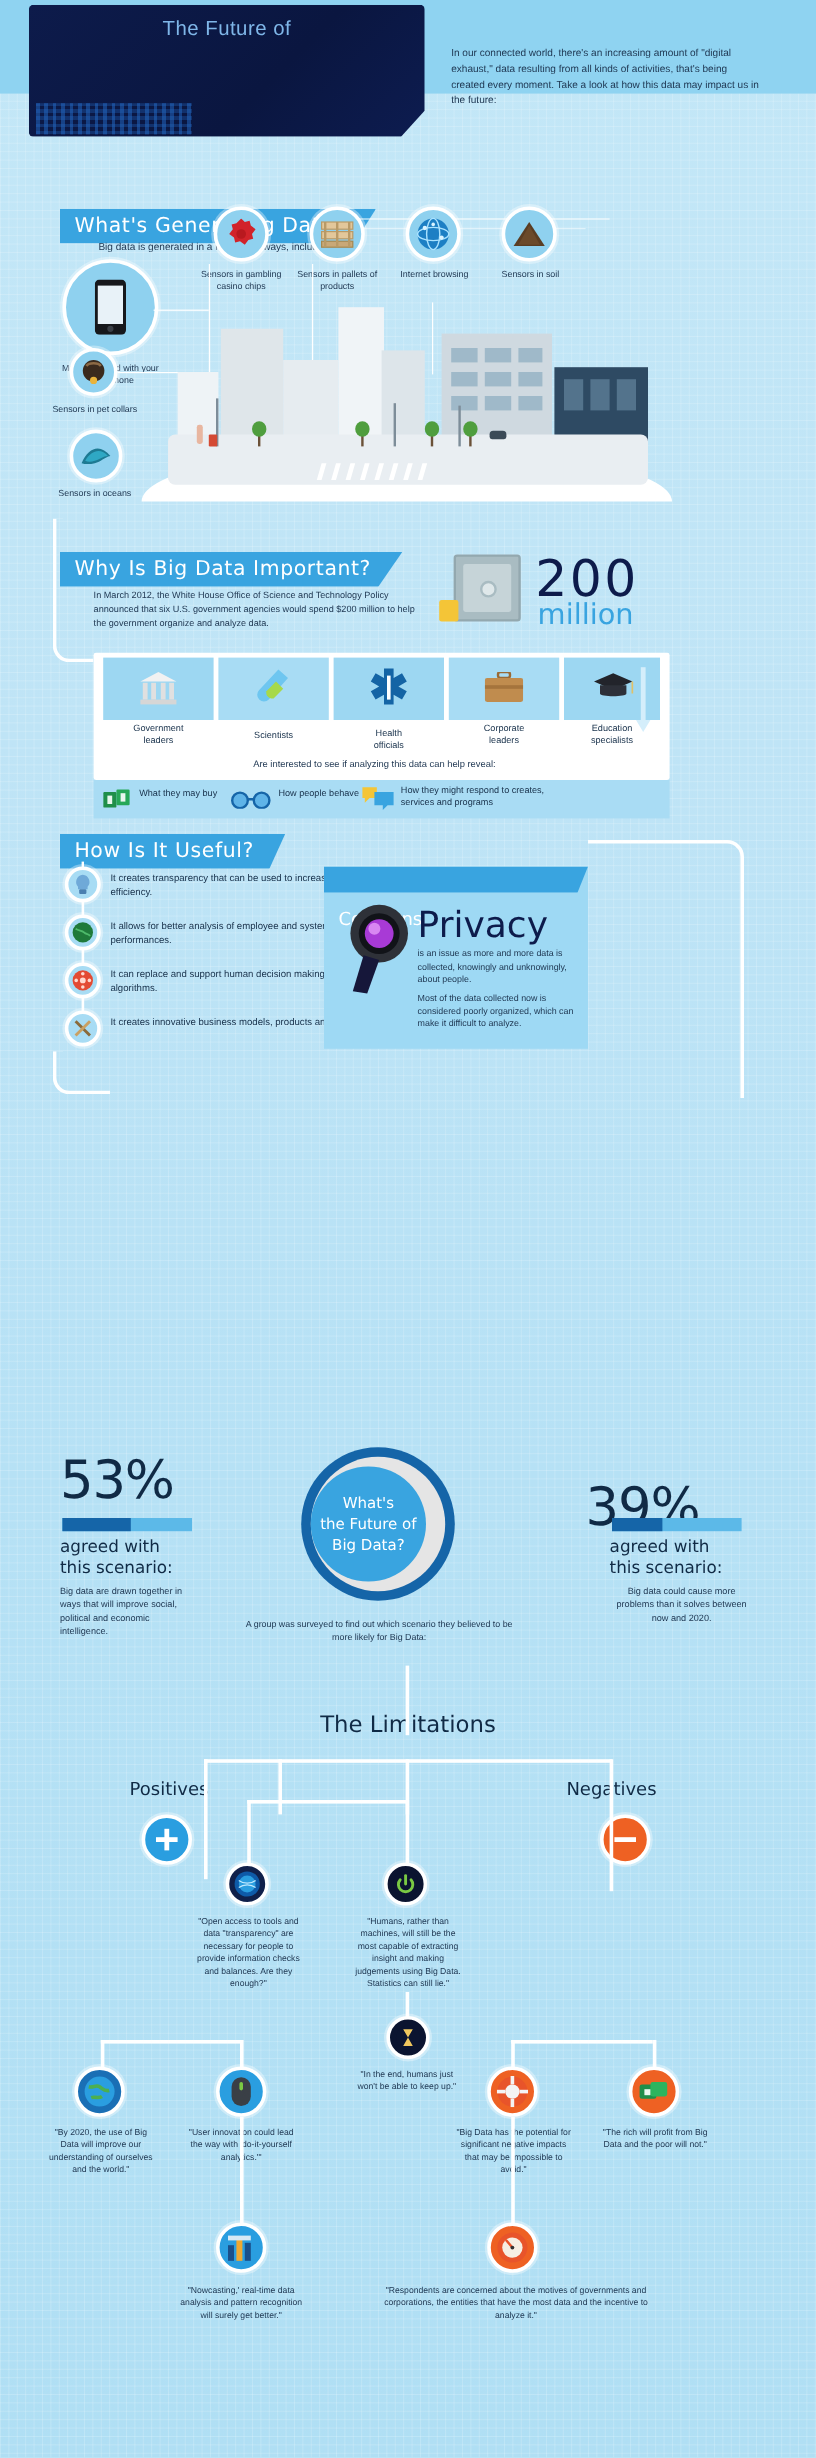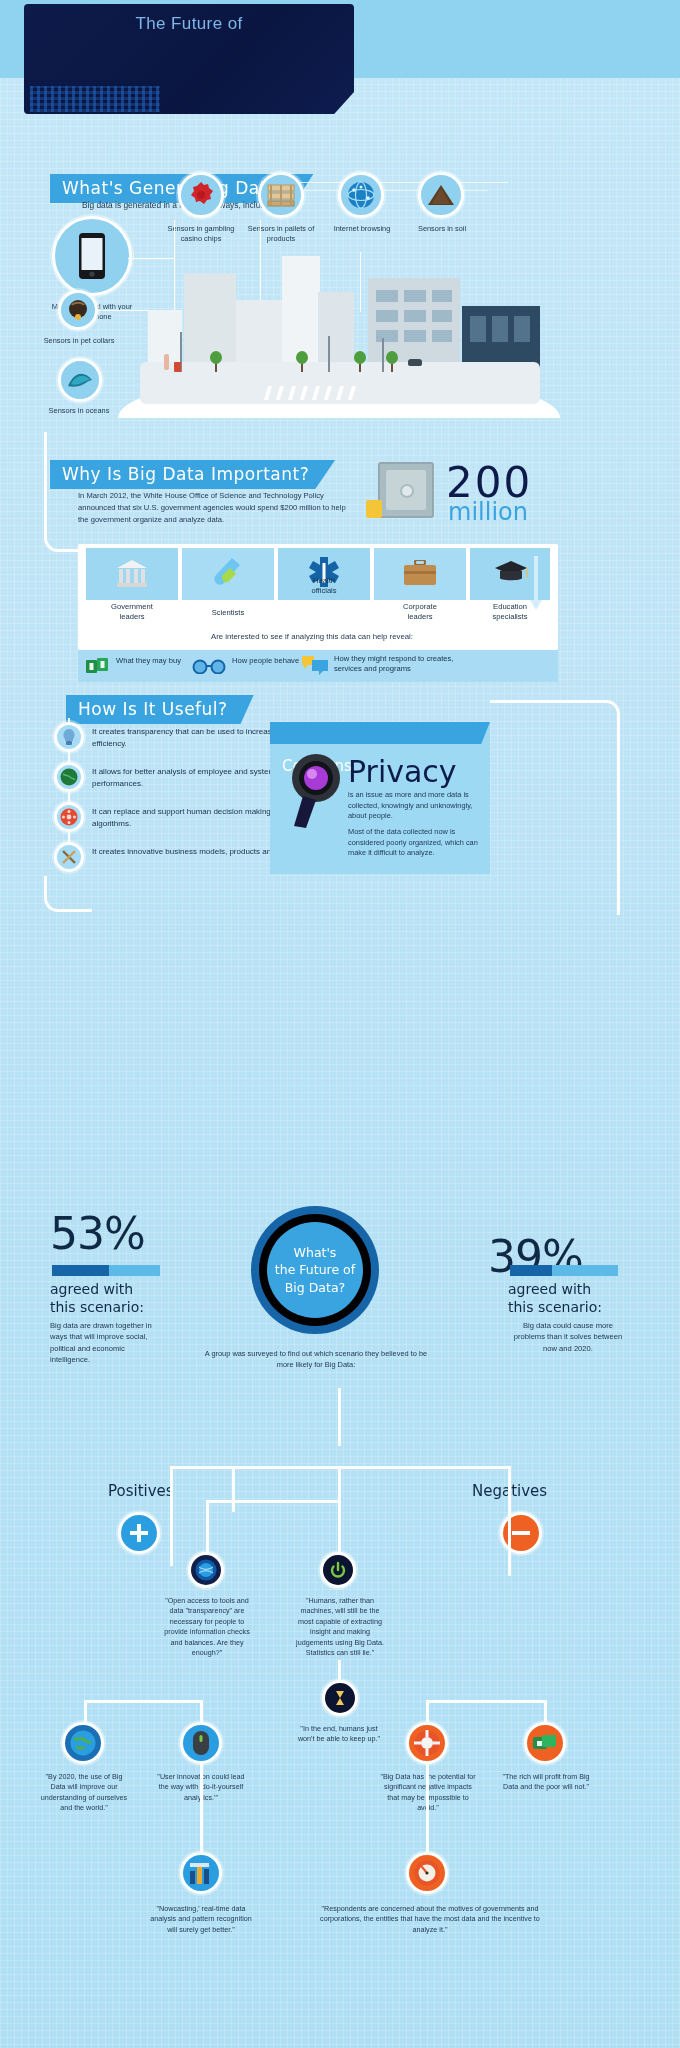--- a/index.html
+++ b/index.html
@@ -95,21 +95,21 @@
   
   .pct { position:absolute; font-family:"DejaVu Sans", sans-serif; font-size:44px; color:#102a45; letter-spacing:-1px;}
   .pbar { position:absolute; height:11px; background:#5cb9e8; }
   .pbar i { position:absolute; left:0; top:0; height:11px; background:#1565a8; display:block;}
   .pct-sub { position:absolute; font-size:14px; color:#102a45; line-height:1.25; font-family:"DejaVu Sans", sans-serif;}
   .pct-body { position:absolute; font-size:7.6px; line-height:1.5; color:#1d3550; }
 
   
   .fcircle { position:absolute; left:251px; top:1206px; width:128px; height:128px; border-radius:50%;
     background:#1565a8; display:flex; align-items:center; justify-content:center; }
-  .fcircle .ring2 { width:112px; height:112px; border-radius:50%; background:#000000; display:flex; align-items:center; justify-content:center;}
+  .fcircle .ring2 { width:112px; height:112px; border-radius:50%; background:#e5e5e5; display:flex; align-items:center; }
   .fcircle .ring3 { width:96px; height:96px; border-radius:50%; background:#39a4e0; color:#fff;
       display:flex; align-items:center; justify-content:center; text-align:center; font-size:12.5px; line-height:1.4;
       font-family:"DejaVu Sans", sans-serif;}
 
   
   .lim-title { position:absolute; width:680px; text-align:center; font-size:19px; color:#102a45; font-family:"DejaVu Sans", sans-serif;}
   .pn-label { position:absolute; font-size:15px; color:#102a45; font-family:"DejaVu Sans", sans-serif;}
   .quote { position:absolute; text-align:center; font-size:7.2px; line-height:1.45; color:#1d3550; }
   .conn { position:absolute; background:#fff; }
 
@@ -119,20 +119,21 @@
 </head>
 <body>
 
 <div class="page">
   <div class="grid-tex"></div>
 
   <div class="hdr-band"></div>
   <div class="hdr-box">
     <div class="hdr-sub">The Future of</div>
   </div>
+  <div class="hdr-para">In our connected world, there's an increasing amount of "digital exhaust," data resulting from all kinds of activities, that's being created every moment. Take a look at how this data may impact us in the future:</div>
 
   <div class="banner" style="left:50px; top:174px;">What's Generating Data?</div>
   <div class="sub-note" style="left:82px; top:200px;">Big data is generated in a number of ways, including:</div>
 
   <div style="position:absolute;left:288px;top:182px;width:220px;height:1px;background:rgba(255,255,255,.8)"></div>
   <div style="position:absolute;left:288px;top:190px;width:200px;height:1px;background:rgba(255,255,255,.5)"></div>
 
   <div class="cIcon" style="left:52px; top:216px; width:80px; height:80px;">
     <svg width="26" height="46" viewBox="0 0 26 46">
         <rect x="0" y="0" width="26" height="46" rx="4" fill="#16181c"></rect>
@@ -307,21 +308,21 @@
   <div class="prof-cell" style="left:470px; top:548px; width:80px; height:52px;">
     <svg style="position:absolute;left:24px;top:12px" width="34" height="26" viewBox="0 0 34 26">
         <path d="M17 1 L33 8 L17 15 L1 8 Z" fill="#22242b"></path>
         <path d="M6 11 v7 c0 3 22 3 22 0 v-7" fill="#2d3039"></path>
         <path d="M33 8 v10" stroke="#e0c169" stroke-width="1.5" fill="none"></path>
       </svg>
   </div>
 
   <div style="position:absolute;left:86px;top:602px;width:92px;text-align:center;font-size:7.6px;line-height:1.3;"><span>Government</span><br><span>leaders</span></div>
   <div style="position:absolute;left:182px;top:608px;width:92px;text-align:center;font-size:7.6px;">Scientists</div>
-  <div style="position:absolute;left:278px;top:576px;width:92px;text-align:center;font-size:7.6px;line-height:1.3;"><span>Health</span><br><span>officials</span></div>
+  <div style="position:absolute;left:278px;top:606px;width:92px;text-align:center;font-size:7.6px;line-height:1.3;"><span>Health</span><br><span>officials</span></div>
   <div style="position:absolute;left:374px;top:602px;width:92px;text-align:center;font-size:7.6px;line-height:1.3;"><span>Corporate</span><br><span>leaders</span></div>
   <div style="position:absolute;left:470px;top:602px;width:80px;text-align:center;font-size:7.6px;line-height:1.3;"><span>Education</span><br><span>specialists</span></div>
 
   <div style="position:absolute;left:78px;top:632px;width:468px;text-align:center;font-size:7.8px;color:#1d3550;">Are interested to see if analyzing this data can help reveal:</div>
 
   <div class="reveal-bar" style="left:78px; top:650px; width:480px; height:32px;"></div>
   <svg style="position:absolute;left:86px;top:656px" width="24" height="20" viewBox="0 0 24 20">
       <rect x="0" y="4" width="11" height="13" rx="1" fill="#1f8f4a"></rect>
       <rect x="11" y="2" width="11" height="13" rx="1" fill="#26a757"></rect>
       <rect x="3.5" y="7" width="4" height="7" fill="#e9f7ee"></rect>
@@ -340,21 +341,21 @@
       <path d="M2 2h12v9H8l-4 4v-4H2z" fill="#f4c537"></path>
       <path d="M12 6h16v11h-5l-4 4v-4h-7z" fill="#39a4e0"></path>
     </svg>
   <div style="position:absolute;left:334px;top:654px;width:140px;font-size:7.6px;line-height:1.35;">How they might respond to creates, services and programs</div>
 
   <div style="position:absolute;left:530px;top:556px;width:12px;height:60px;">
     <div style="position:absolute;left:4px;top:0;width:4px;height:44px;background:#d4eefb;"></div>
     <div style="position:absolute;left:0;top:44px;border-left:6px solid transparent;border-right:6px solid transparent;border-top:10px solid #d4eefb;"></div>
   </div>
 
-  <div class="banner" style="left:50px; top:695px;margin-left:16px;">How Is It Useful?</div>
+  <div class="banner" style="left:50px; top:695px;">How Is It Useful?</div>
 
   <div class="bul-line" style="left:68px; top:718px; height:148px;"></div>
 
   <div class="cIcon" style="left:54px; top:722px; width:30px; height:30px; background:#a8dcf4;">
     <svg width="16" height="18" viewBox="0 0 16 18">
         <path d="M8 1a6 6 0 0 1 4 10v2H4v-2A6 6 0 0 1 8 1z" fill="#6fa9d8"></path>
         <rect x="5" y="13" width="6" height="4" rx="1" fill="#4a7fb0"></rect>
       </svg>
   </div>
   <div style="position:absolute;left:92px;top:726px;width:220px;font-size:8px;line-height:1.45;">It creates transparency that can be used to increase efficiency.</div>
@@ -431,20 +432,21 @@
         <div>
           <span>What's</span><br>
           <span>the Future of</span><br>
           <span>Big Data?</span>
         </div>
       </div>
     </div>
   </div>
   <div style="position:absolute;left:196px;top:1348px;width:240px;text-align:center;font-size:7.4px;line-height:1.5;color:#1d3550;">A group was surveyed to find out which scenario they believed to be more likely for Big Data:</div>
 
+  <div class="lim-title" style="top:1426px;">The Limitations</div>
 
   <div class="pn-label" style="left:108px; top:1482px;">Positives</div>
   <div class="pn-label" style="left:472px; top:1482px;">Negatives</div>
 
   <div class="cIcon" style="left:118px; top:1512px; width:42px; height:42px; background:#2a9ee0;">
     <svg width="22" height="22" viewBox="0 0 22 22">
         <rect x="9" y="2" width="4" height="18" fill="#fff"></rect>
         <rect x="2" y="9" width="18" height="4" fill="#fff"></rect>
       </svg>
   </div>

